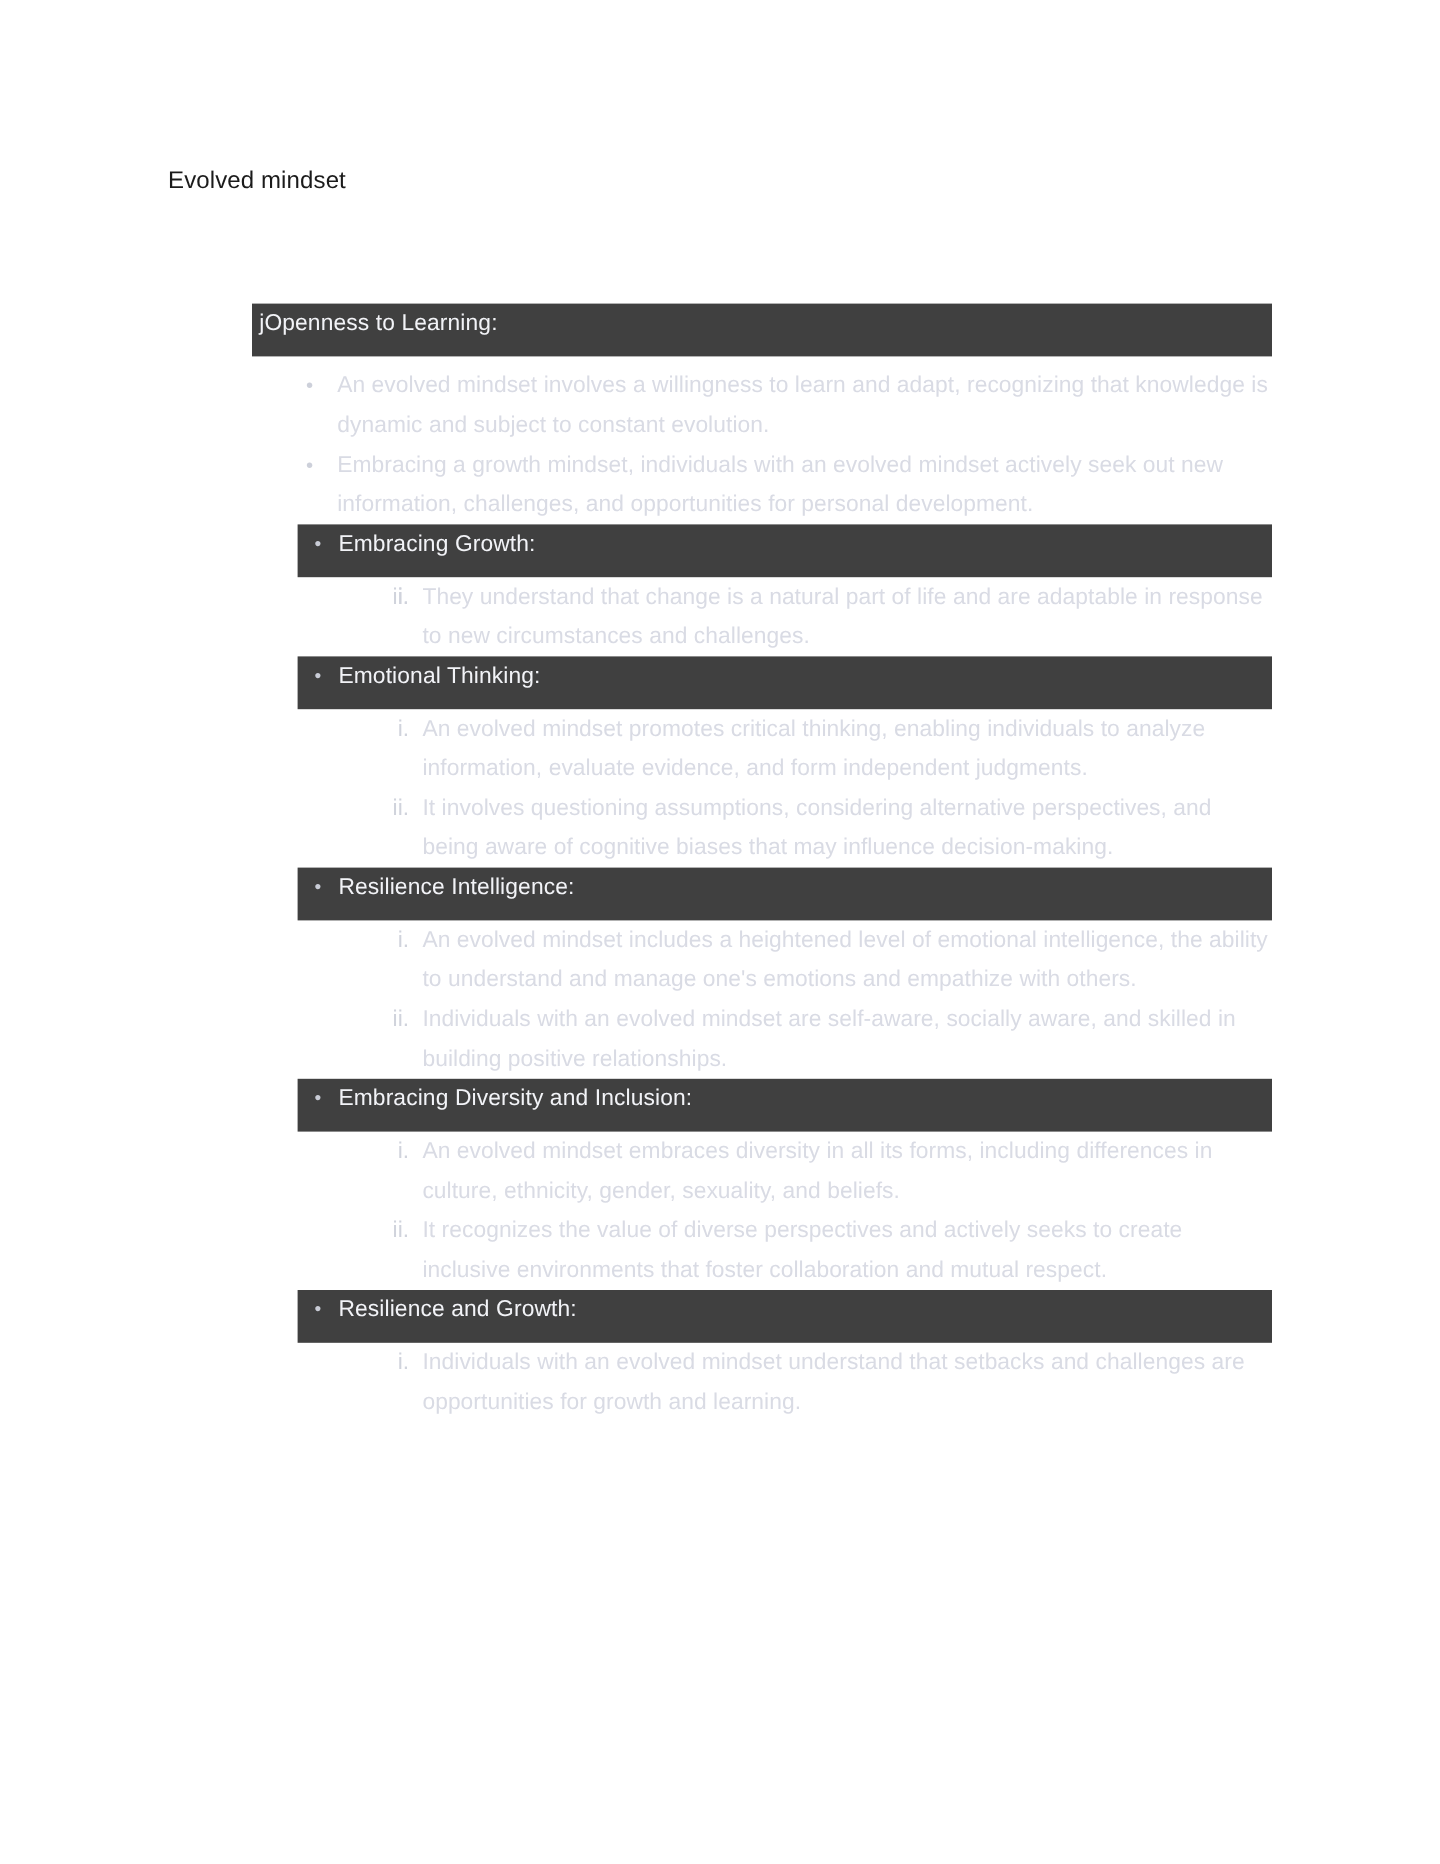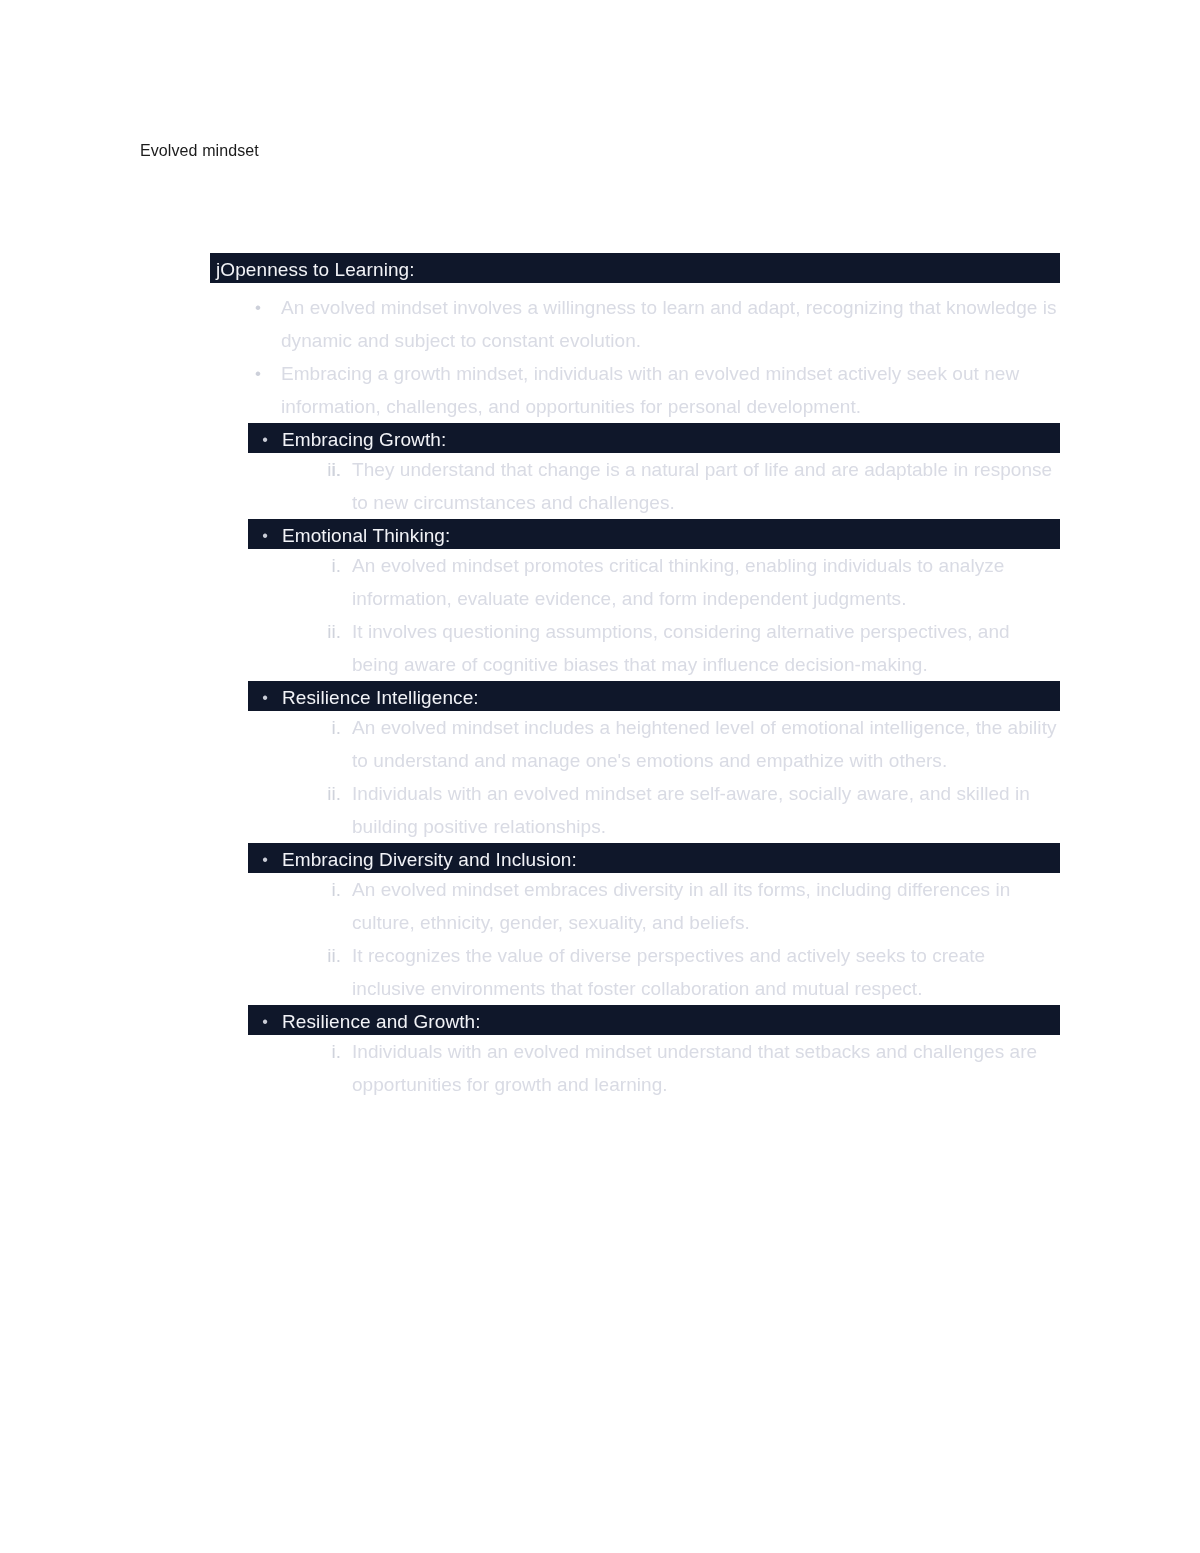--- a/index.html
+++ b/index.html
@@ -20,43 +20,43 @@
     height: 1553px;
     background: #ffffff;
     overflow: hidden;
   }
 
   
   .doc-title {
     position: absolute;
     left: 140px;
     top: 138px;
-    font-size: 16px;
+    font-size: 20px;
     line-height: 26px;
     color: #1b1b1b;
     letter-spacing: 0.1px;
     white-space: nowrap;
     text-align: right;
   }
 
   
   .content {
     position: absolute;
     left: 210px;
     top: 253px;
     width: 850px;
   }
 
   
   .bar {
-    background: #0f172a;
+    background: #404040;
     color: #f2f3f7;
     font-size: 19px;
     line-height: 34px;
-    height: 30px;
+    height: 44px;
     box-sizing: border-box;
     padding: 0 8px 0 6px;
     white-space: nowrap;
     overflow: hidden;
     letter-spacing: 0.1px;
   }
   .bar.level1 {
     width: 850px;
     margin-left: 0;
   }

